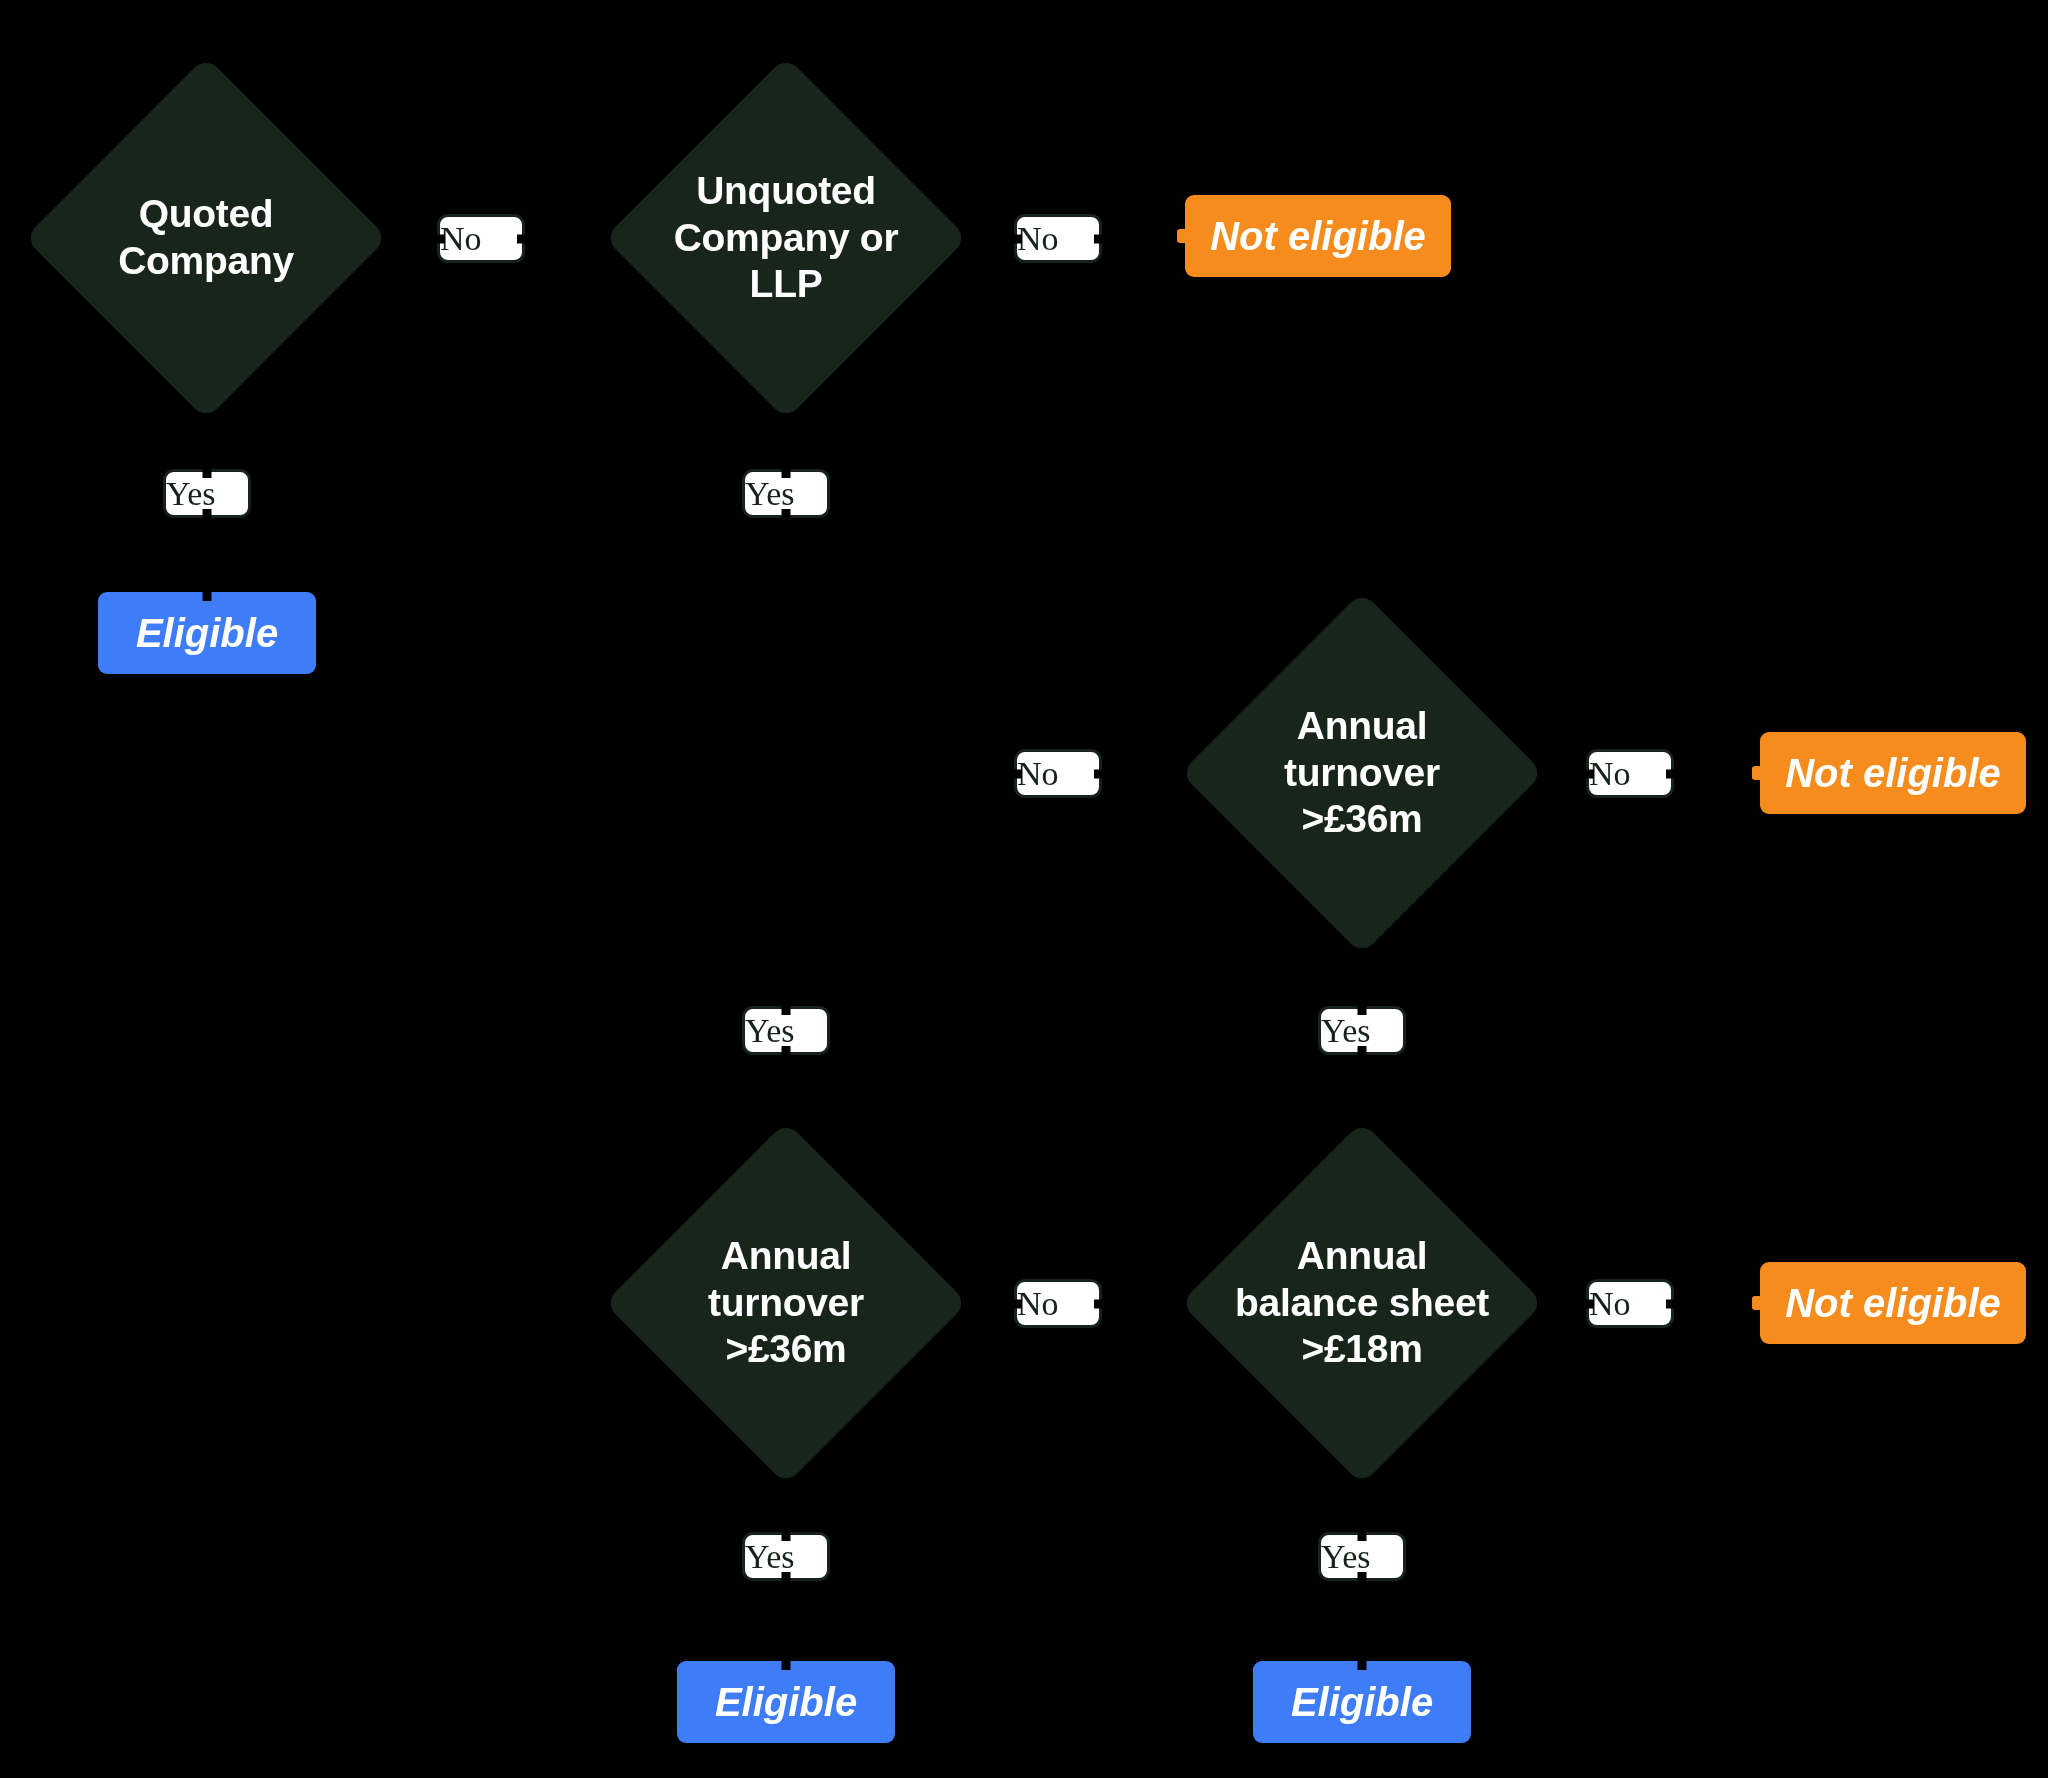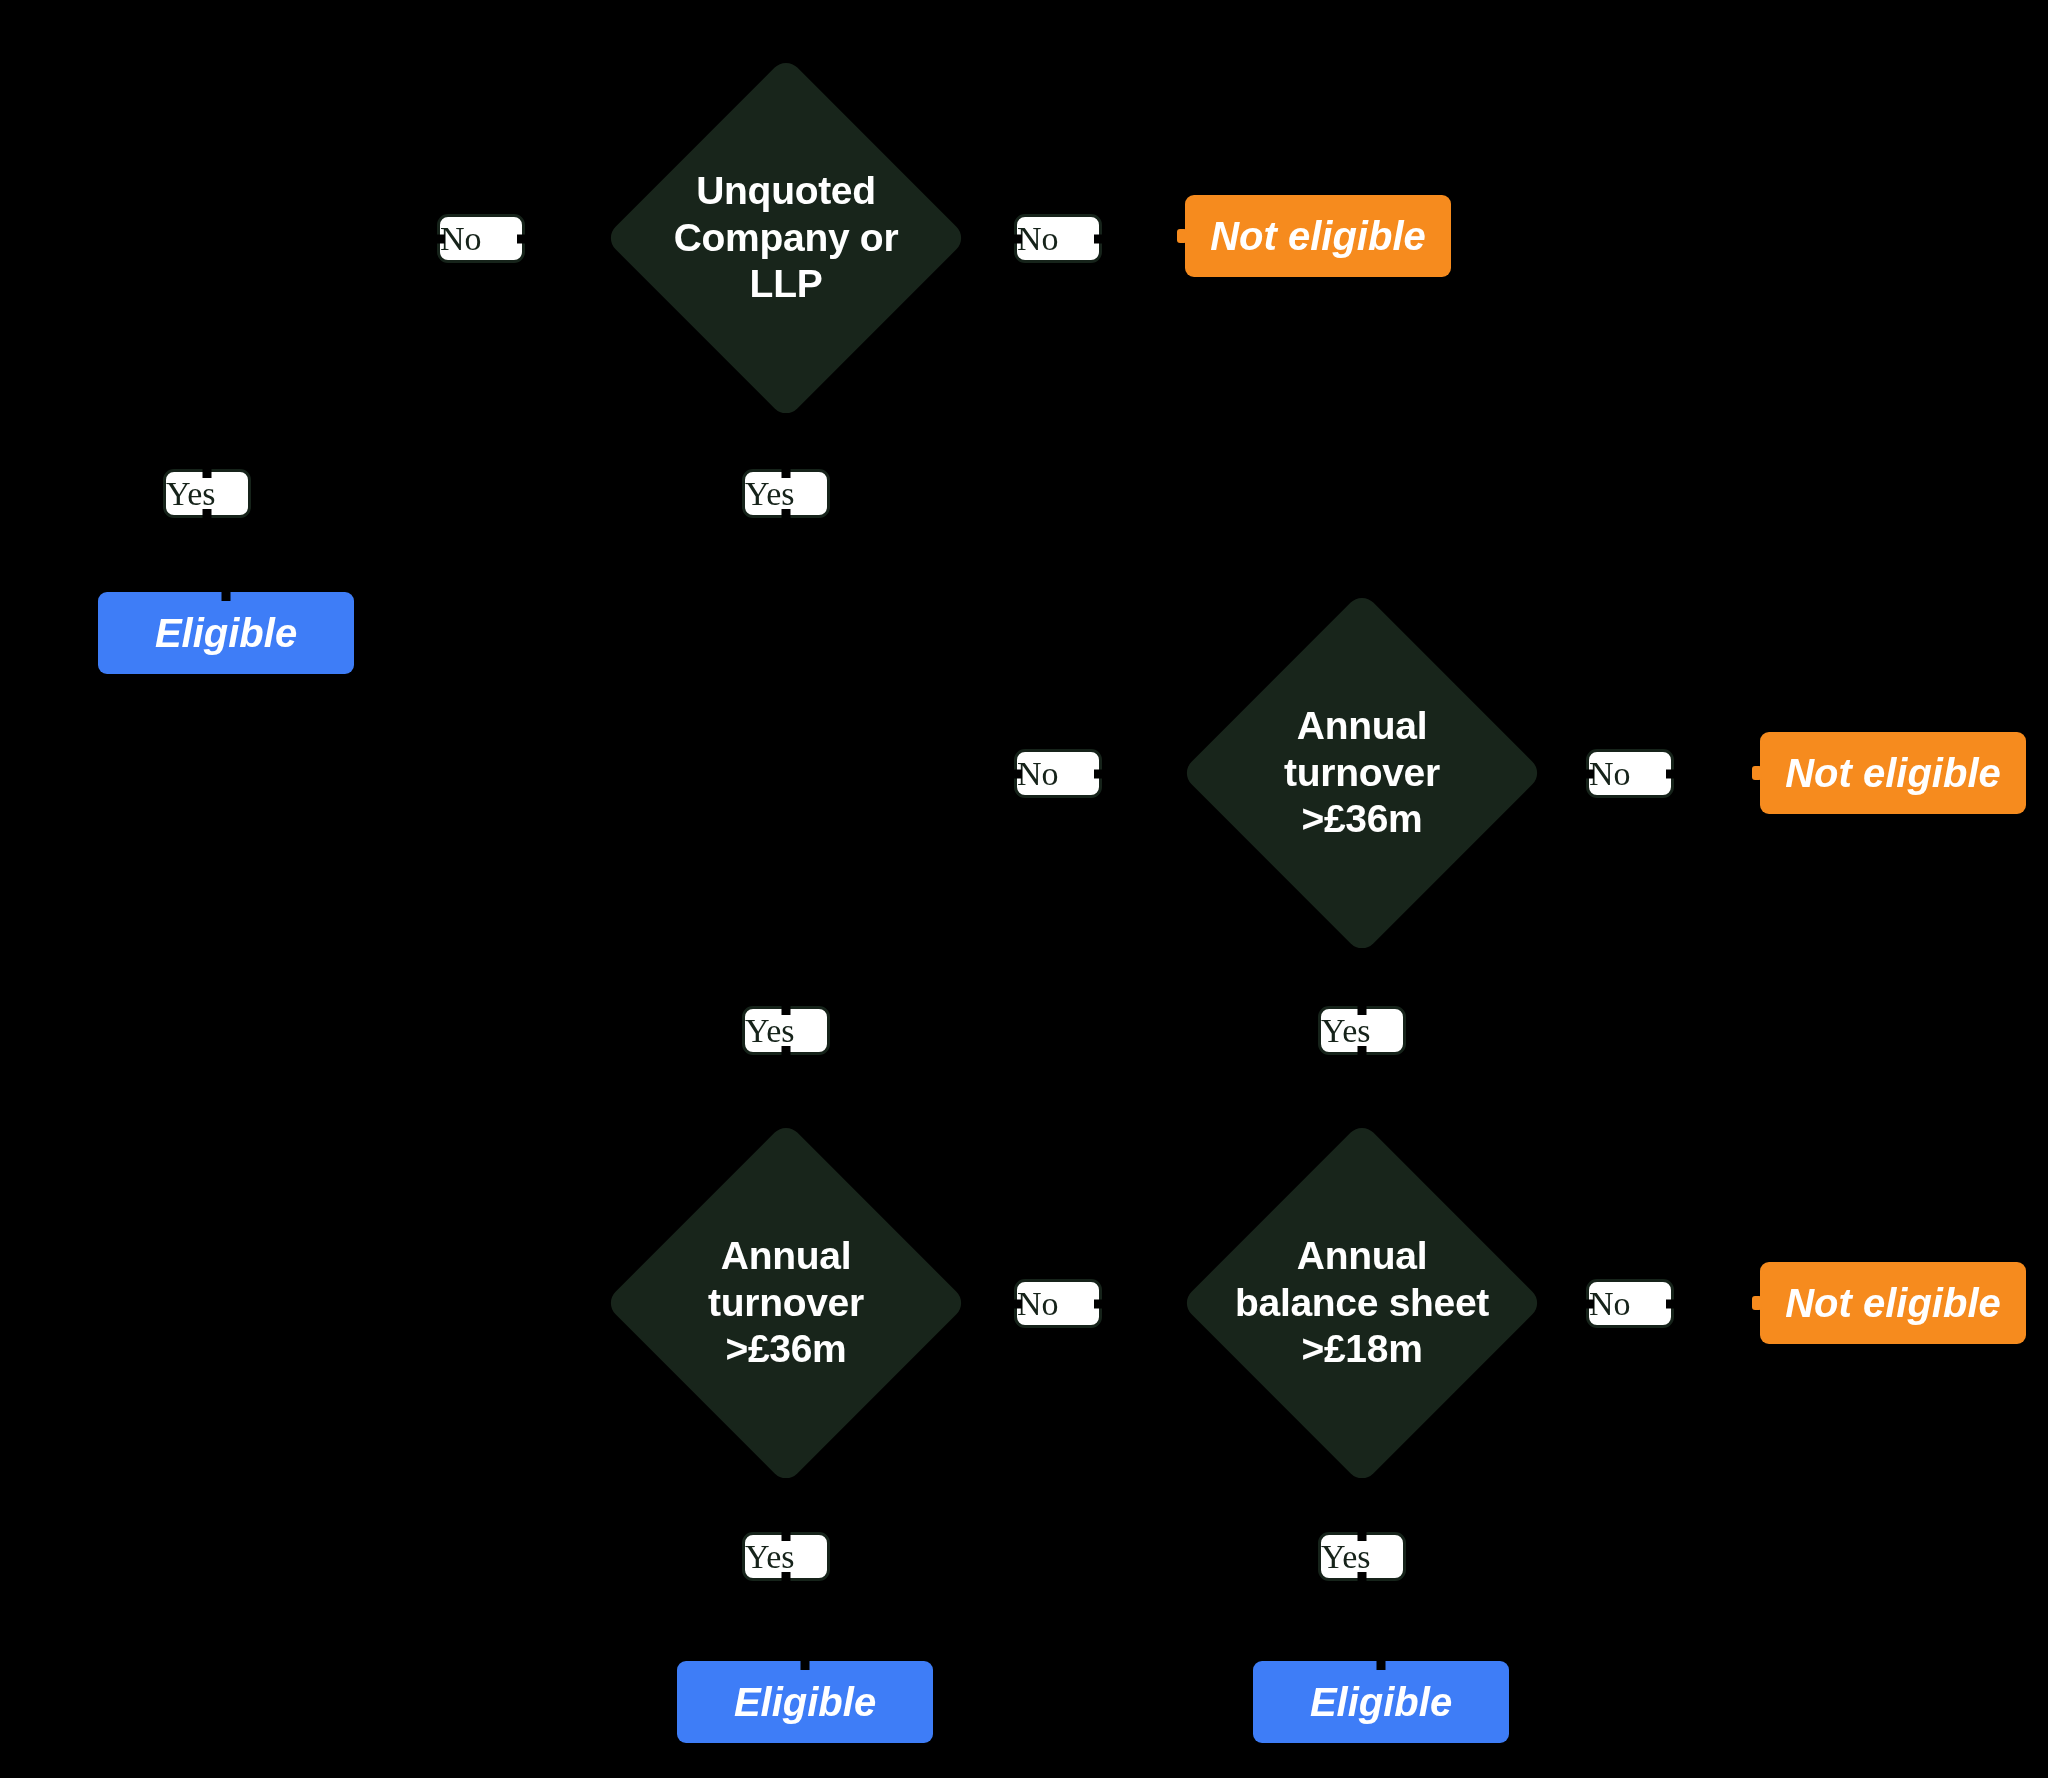--- a/index.html
+++ b/index.html
@@ -27,38 +27,43 @@
     border-radius:11px;display:flex;align-items:center;
     font-family:"Liberation Serif",serif;font-size:34px;line-height:1;
     color:var(--chip-text,#16231A);
   }
   
   .outcome{
     position:absolute;display:flex;align-items:center;justify-content:center;
     color:var(--outcome-text,#fff);font-weight:700;font-size:40px;border-radius:9px;font-style:italic;
   }
   .outcome.not-eligible{width:266px;height:82px;background:var(--not-eligible-bg,#F68B1E);}
-  .outcome.eligible{width:256px;height:82px;background:var(--eligible-bg,#3E7DF7);}
+  .outcome.eligible{width:218px;height:82px;background:var(--eligible-bg,#3E7DF7);}
   
   .stub{position:absolute;background:#000;}
   .stub.top{top:-3px;left:50%;transform:translateX(-50%);width:9px;height:9px;}
   .stub.bottom{bottom:-3px;left:50%;transform:translateX(-50%);width:9px;height:9px;}
   .stub.left{left:-3px;top:50%;transform:translateY(-50%);width:8px;height:9px;}
   .stub.right{right:-3px;top:50%;transform:translateY(-50%);width:8px;height:9px;}
   .stub.box-top{top:-1px;left:50%;transform:translateX(-50%);width:9px;height:10px;}
   .nub-orange{
     position:absolute;left:-8px;top:50%;transform:translateY(-50%);
     width:10px;height:14px;border-radius:3px;background:var(--not-eligible-bg,#F68B1E);
   }
 </style>
 </head>
 <body style="background: rgb(0, 0, 0);">
 
 <div id="canvas">
 
+  <div class="decision" style="left:24px;top:56px;">
+    <div class="diamond-shape"></div>
+    <div class="decision-label">Quoted
+Company</div>
+  </div>
   <div class="decision" style="left:604px;top:56px;">
     <div class="diamond-shape"></div>
     <div class="decision-label">Unquoted
 Company or
 LLP</div>
   </div>
 
   <div class="decision" style="left:1180px;top:591px;">
     <div class="diamond-shape"></div>
     <div class="decision-label">Annual

